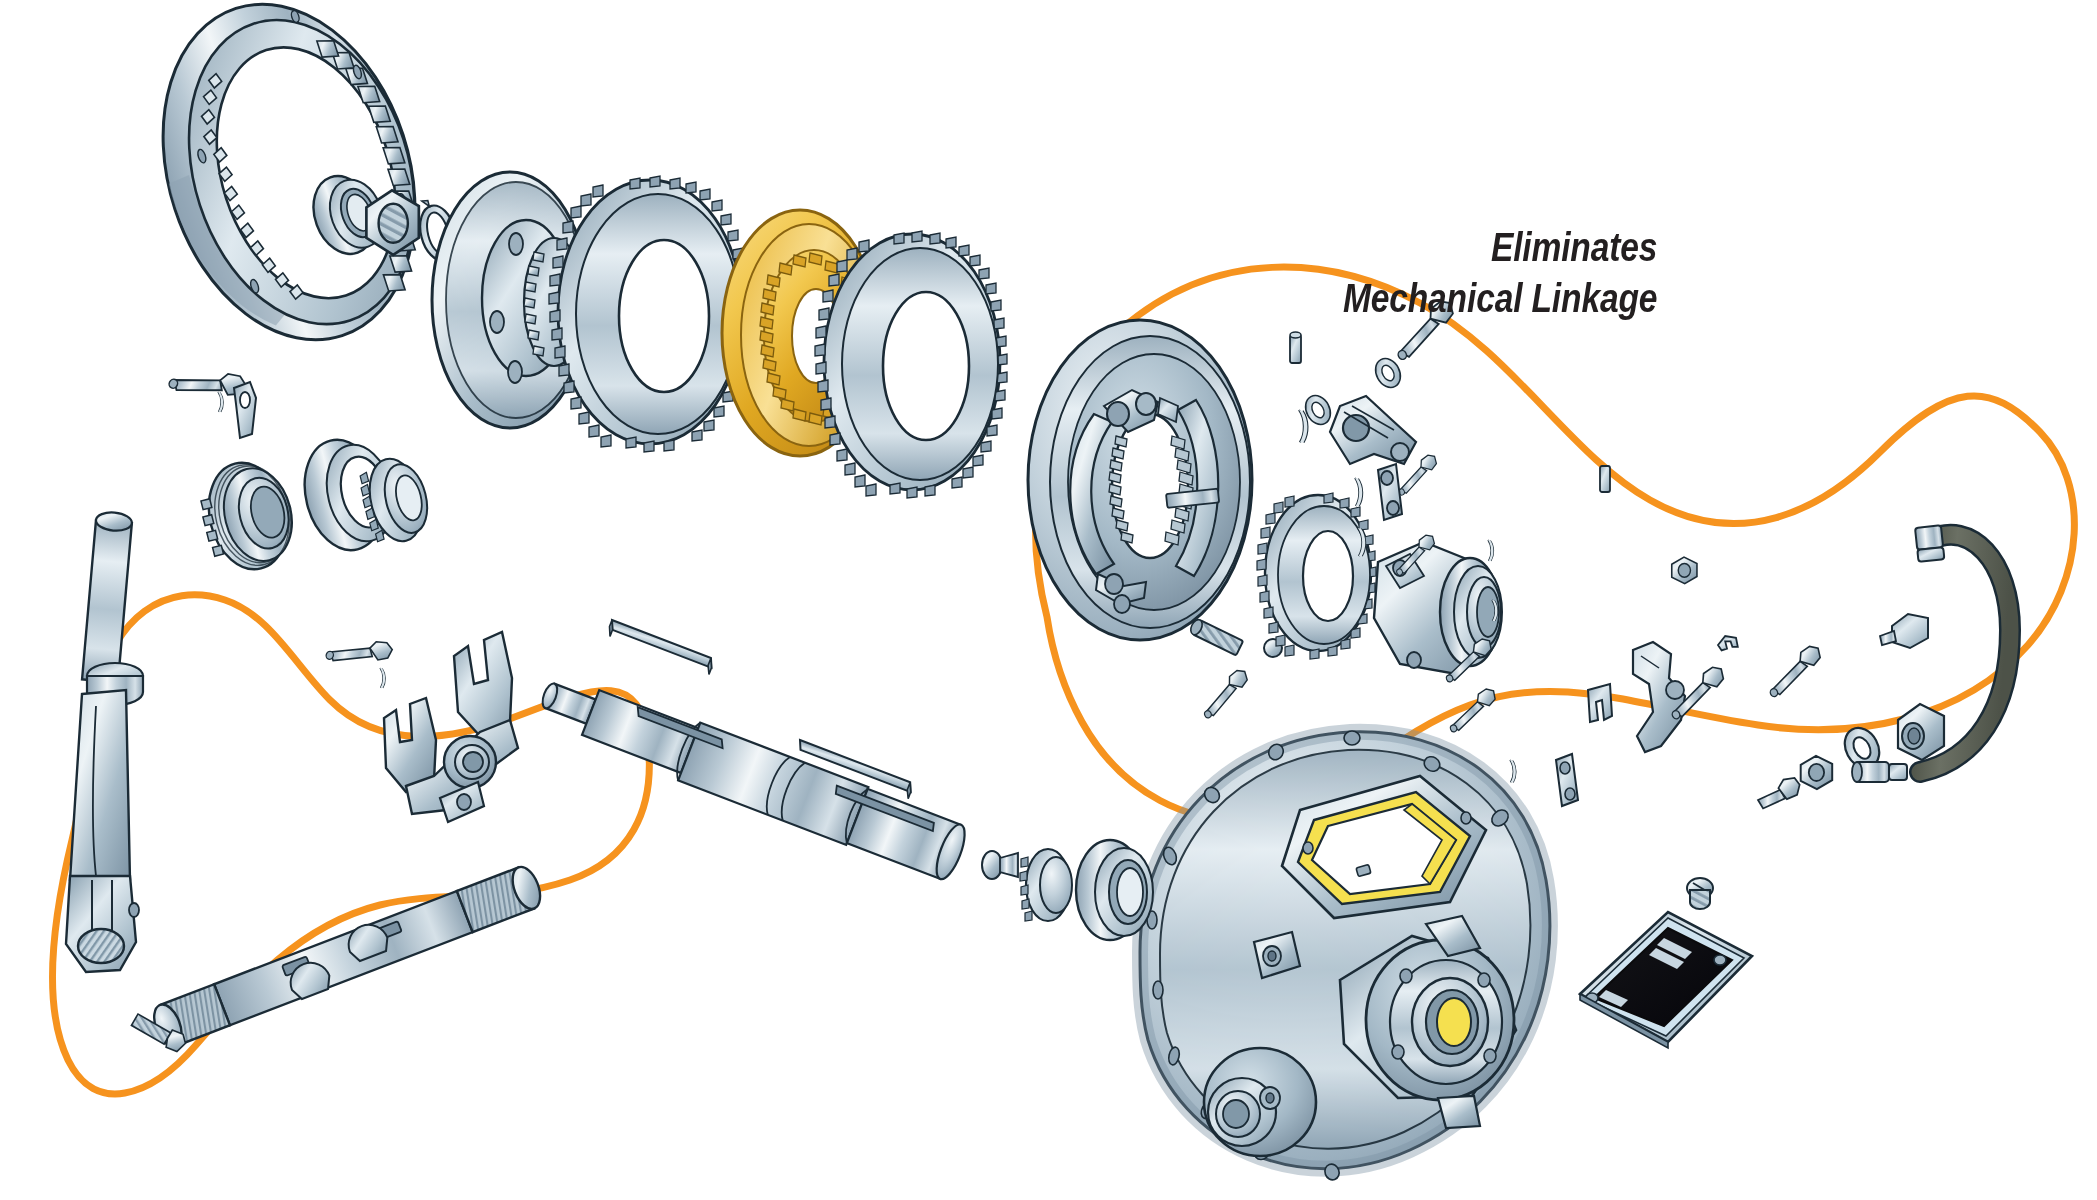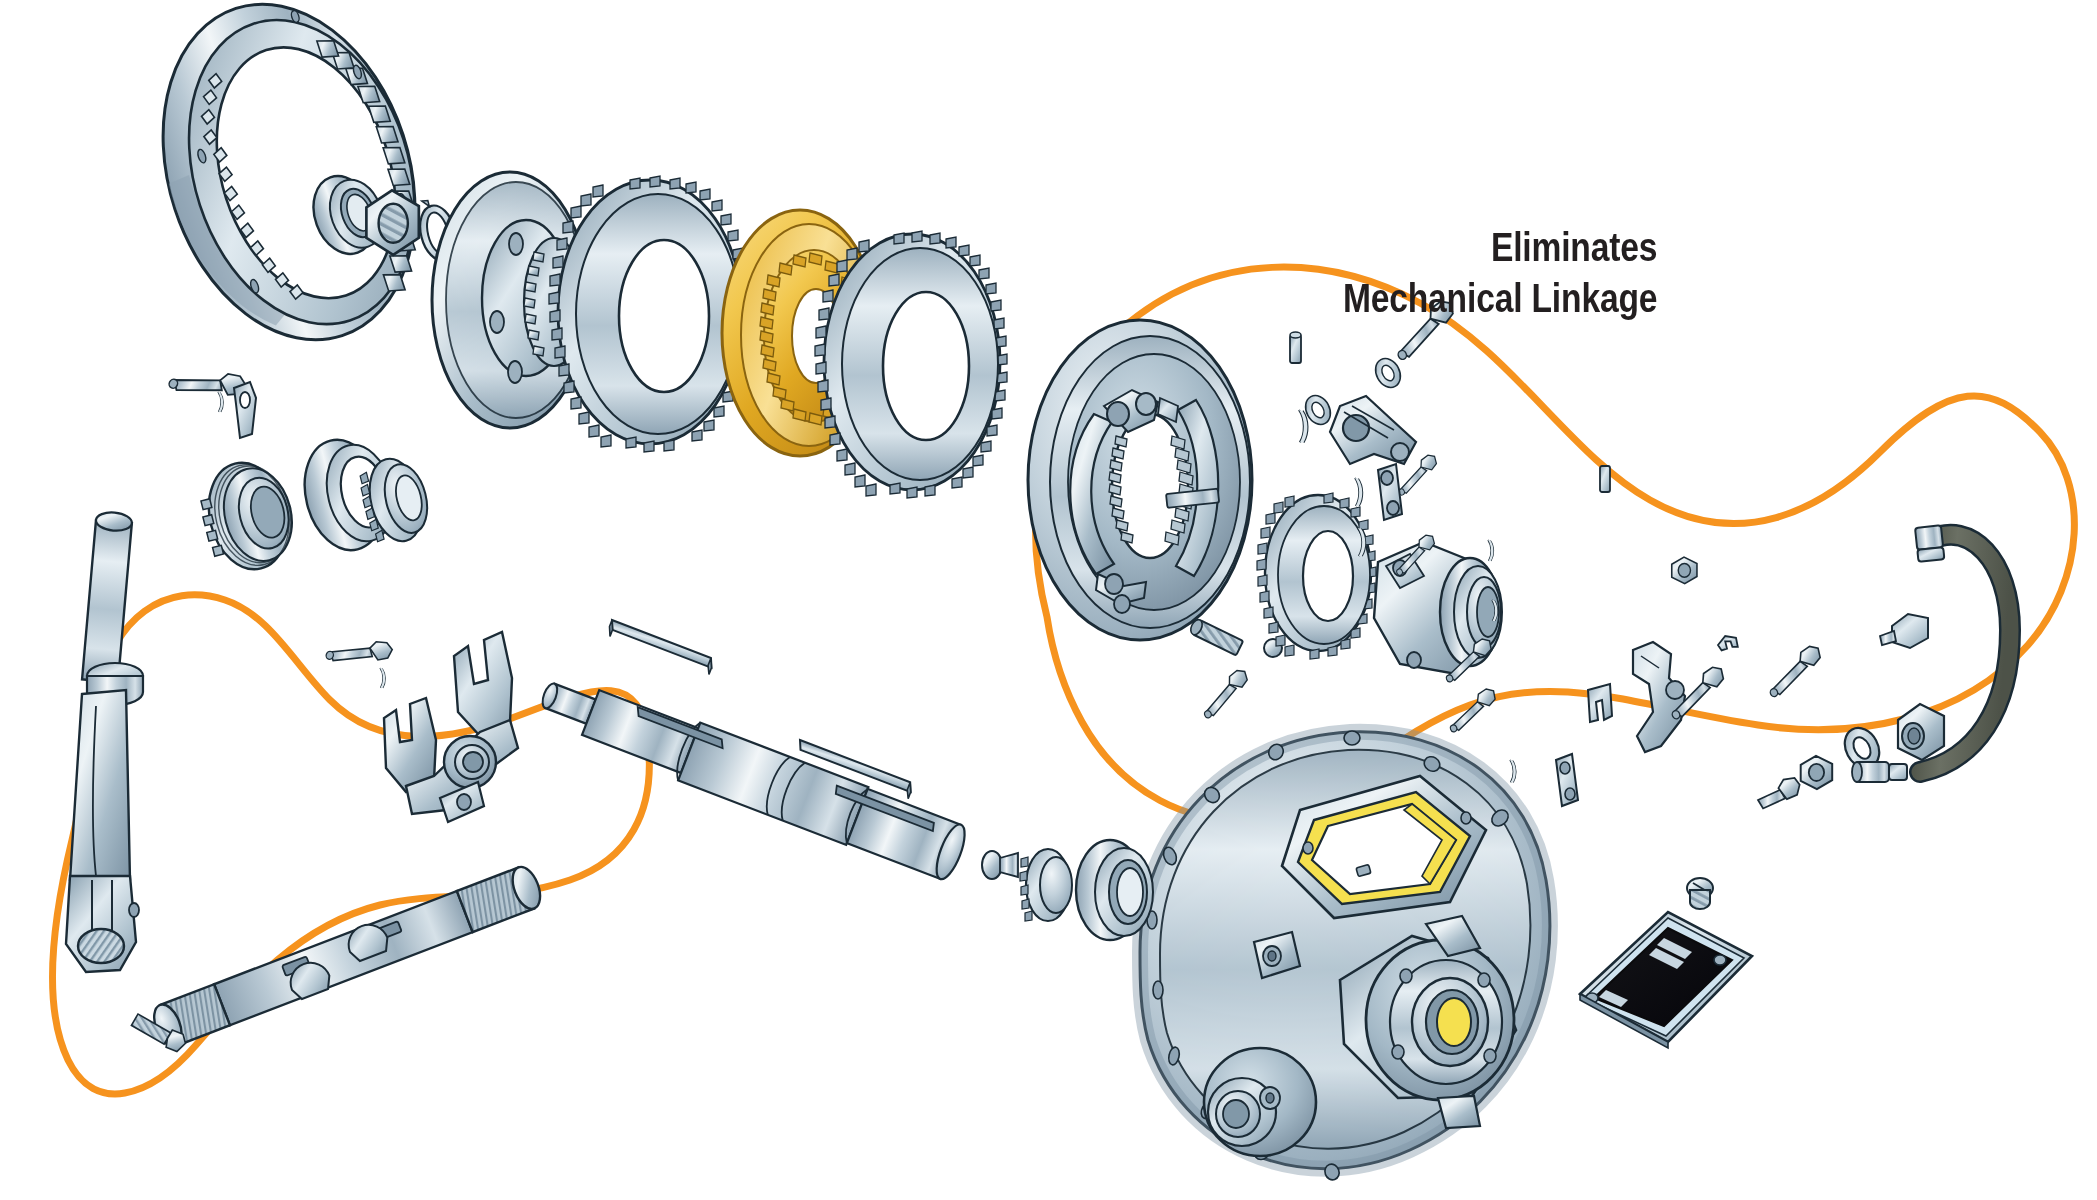--- a/index.html
+++ b/index.html
@@ -1,18 +1,18 @@
 <!DOCTYPE html>
 <html><head>
 <meta charset="utf-8">
 <style>
   html,body{margin:0;padding:0;background:#ffffff;}
   body{width:2097px;height:1200px;overflow:hidden;
        font-family:"Liberation Sans","DejaVu Sans",sans-serif;}
-  #stage{position:relative;width:1741px;height:1200px;background:#fca5a5;}
+  #stage{position:relative;width:1741px;height:1200px;background:#fca5a5;font-style:italic;}
   #art{position:absolute;inset:0;width:2097px;height:1200px;}
   .callout-text{
     position:absolute;
     right:84px; top:222px;
     text-align:right;
     font-family:"Liberation Sans","DejaVu Sans",sans-serif;
     font-weight:700;
     font-size:40px;
     line-height:1.28;
     letter-spacing:-0.2px;

